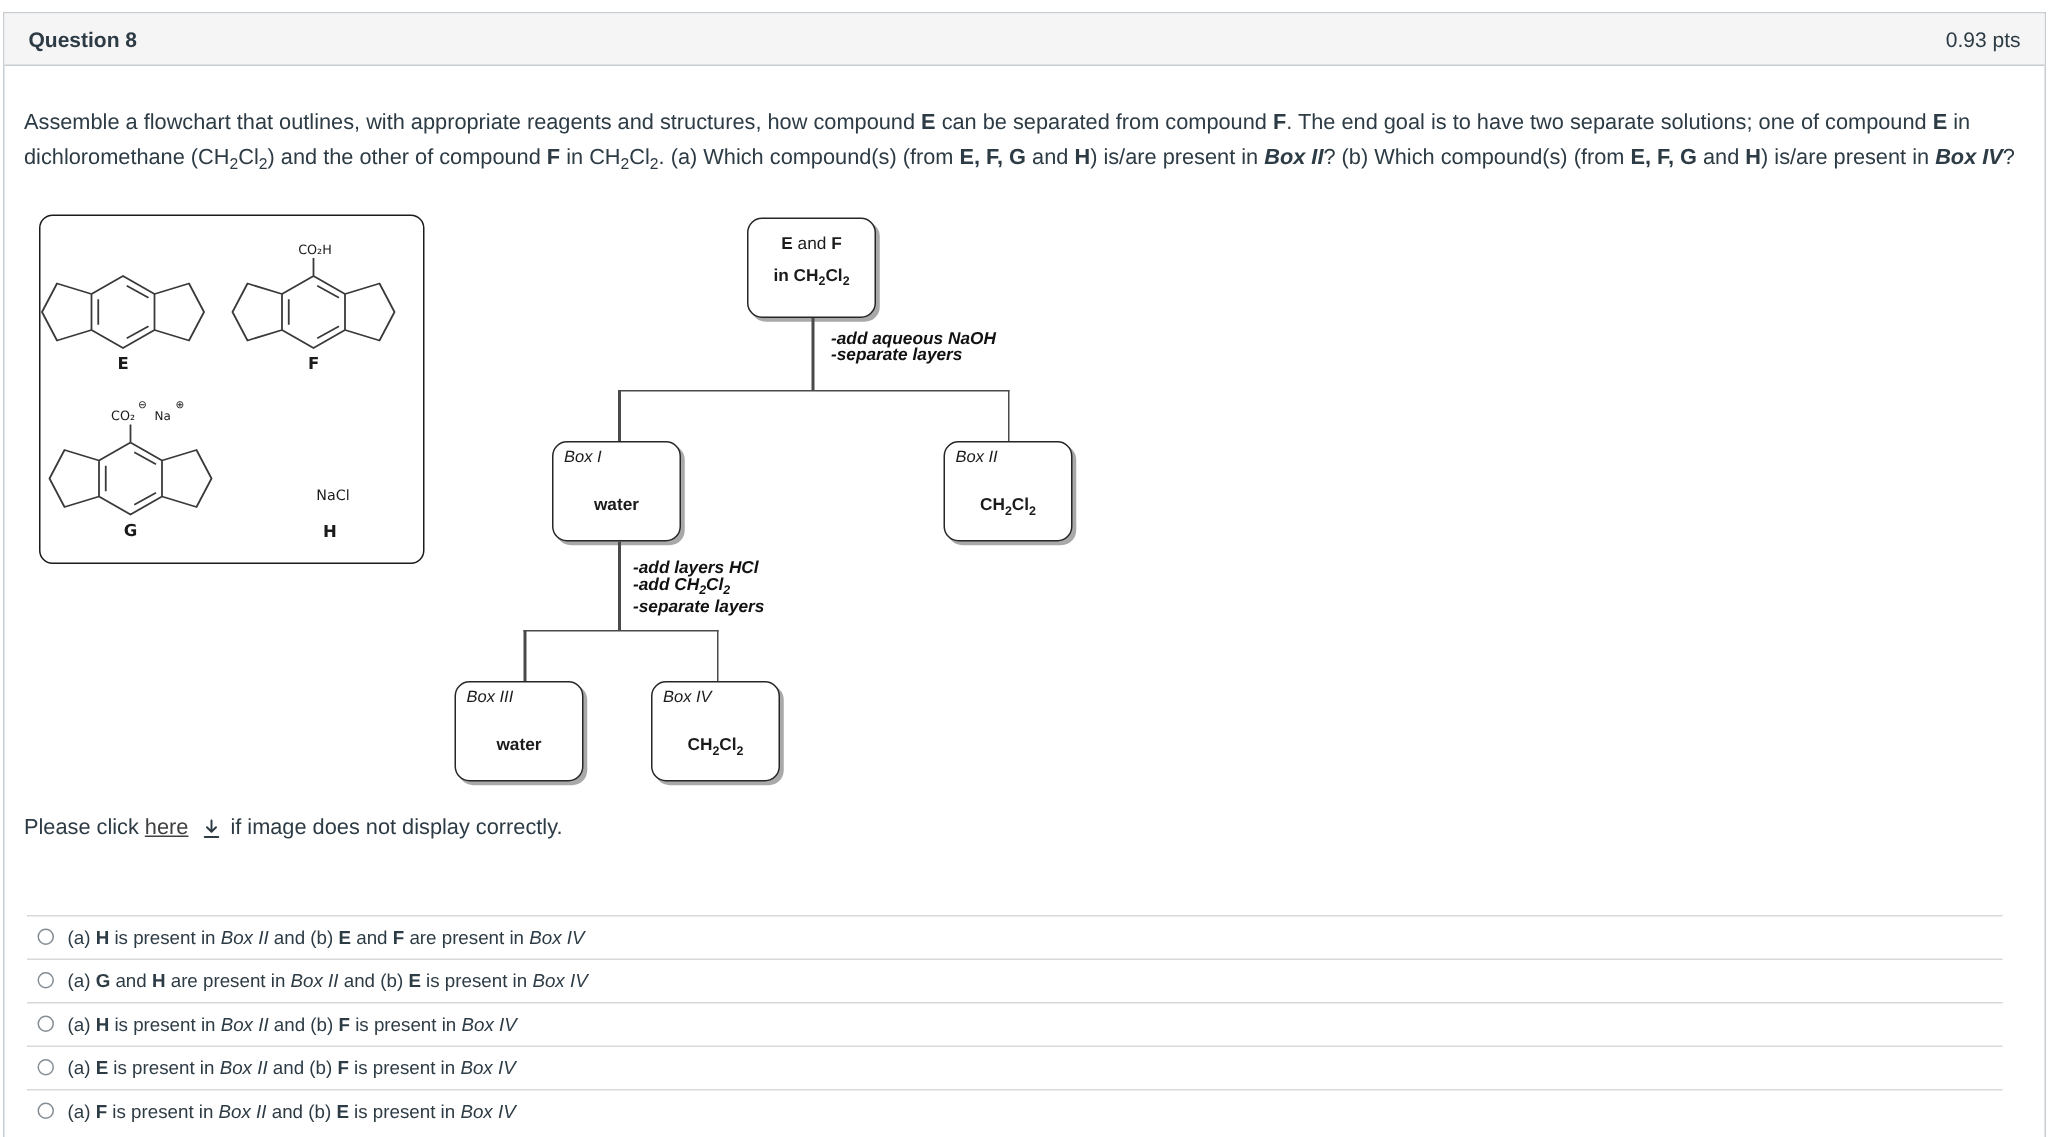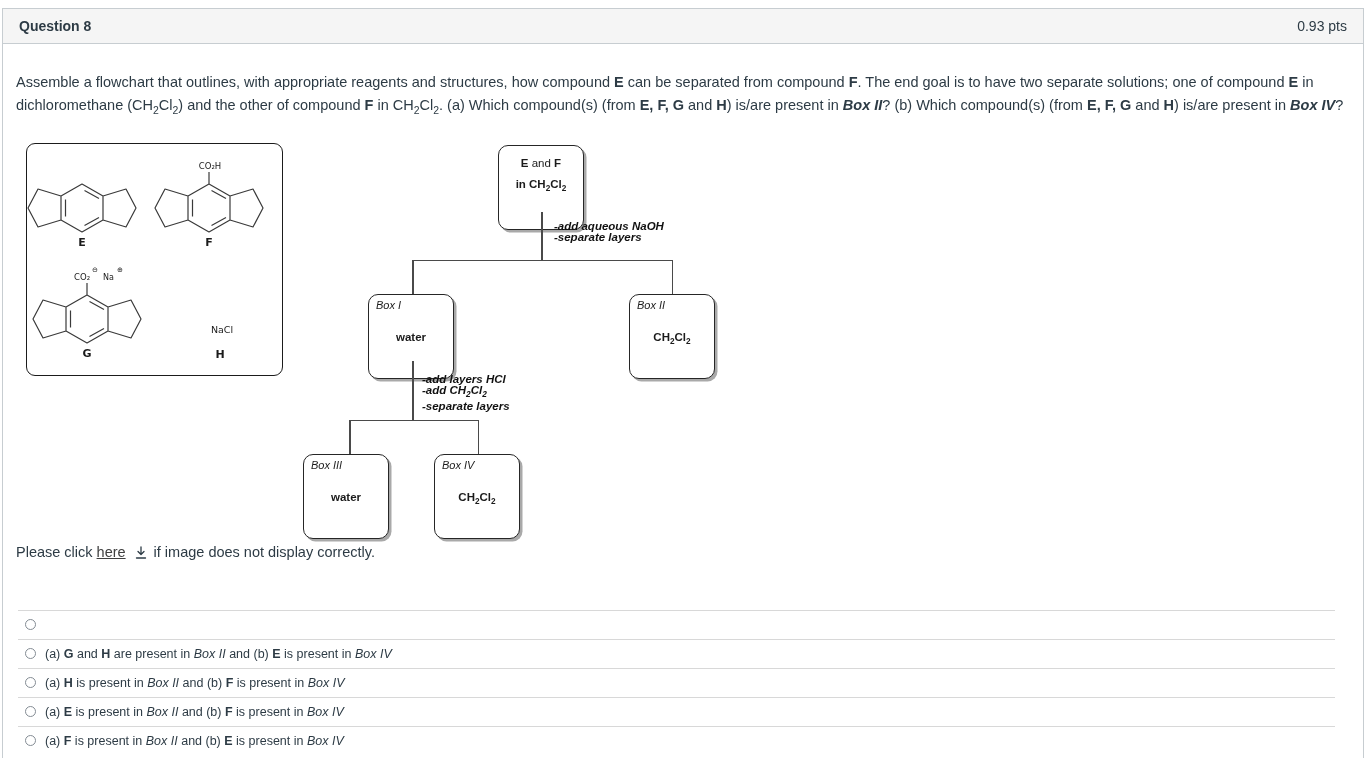--- a/index.html
+++ b/index.html
@@ -44,21 +44,21 @@
   }
   .structures-box {
     position: absolute; left: 10px; top: 7px;
     width: 257px; height: 233px;
     border: 1.5px solid #1b1b1b;
     border-radius: 9px;
     background: #fff;
   }
   .fc-box {
     position: absolute;
-    width: 86px; height: 85px;
+    width: 86px; height: 67px;
     border: 1.6px solid #262626;
     border-radius: 10px;
     background: #fff;
     box-shadow: 2.5px 2.5px 0 #a9a9a9;
   }
   .fc-box .fc-label {
     position: absolute; top: 4px; left: 7px;
     font-style: italic; font-size: 11px;
   }
   .fc-box .fc-value {
@@ -224,20 +224,21 @@
       <svg class="dl-icon" width="14" height="14" viewBox="0 0 14 14">
         <path d="M7 1 L7 8 M4 5.5 L7 8.5 L10 5.5" fill="none" stroke="#2D3B45" stroke-width="1.3" stroke-linecap="round" stroke-linejoin="round"></path>
         <path d="M2.5 12 L11.5 12" stroke="#2D3B45" stroke-width="1.3" stroke-linecap="round"></path>
       </svg>
       <span>if image does not display correctly.</span>
     </div>
 
     <div class="answers">
       <div class="answer-row">
         <span class="radio"></span>
+        <span class="answer-text"><span>(a) </span><span style="font-weight: 700;">H</span><span> is present in </span><span style="font-style: italic;">Box II</span><span> and (b) </span><span style="font-weight: 700;">E</span><span> and </span><span style="font-weight: 700;">F</span><span> are present in </span><span style="font-style: italic;">Box IV</span></span>
       </div>
       <div class="answer-row">
         <span class="radio"></span>
         <span class="answer-text"><span>(a) </span><span style="font-weight: 700;">G</span><span> and </span><span style="font-weight: 700;">H</span><span> are present in </span><span style="font-style: italic;">Box II</span><span> and (b) </span><span style="font-weight: 700;">E</span><span> is present in </span><span style="font-style: italic;">Box IV</span></span>
       </div>
       <div class="answer-row">
         <span class="radio"></span>
         <span class="answer-text"><span>(a) </span><span style="font-weight: 700;">H</span><span> is present in </span><span style="font-style: italic;">Box II</span><span> and (b) </span><span style="font-weight: 700;">F</span><span> is present in </span><span style="font-style: italic;">Box IV</span></span>
       </div>
       <div class="answer-row">

